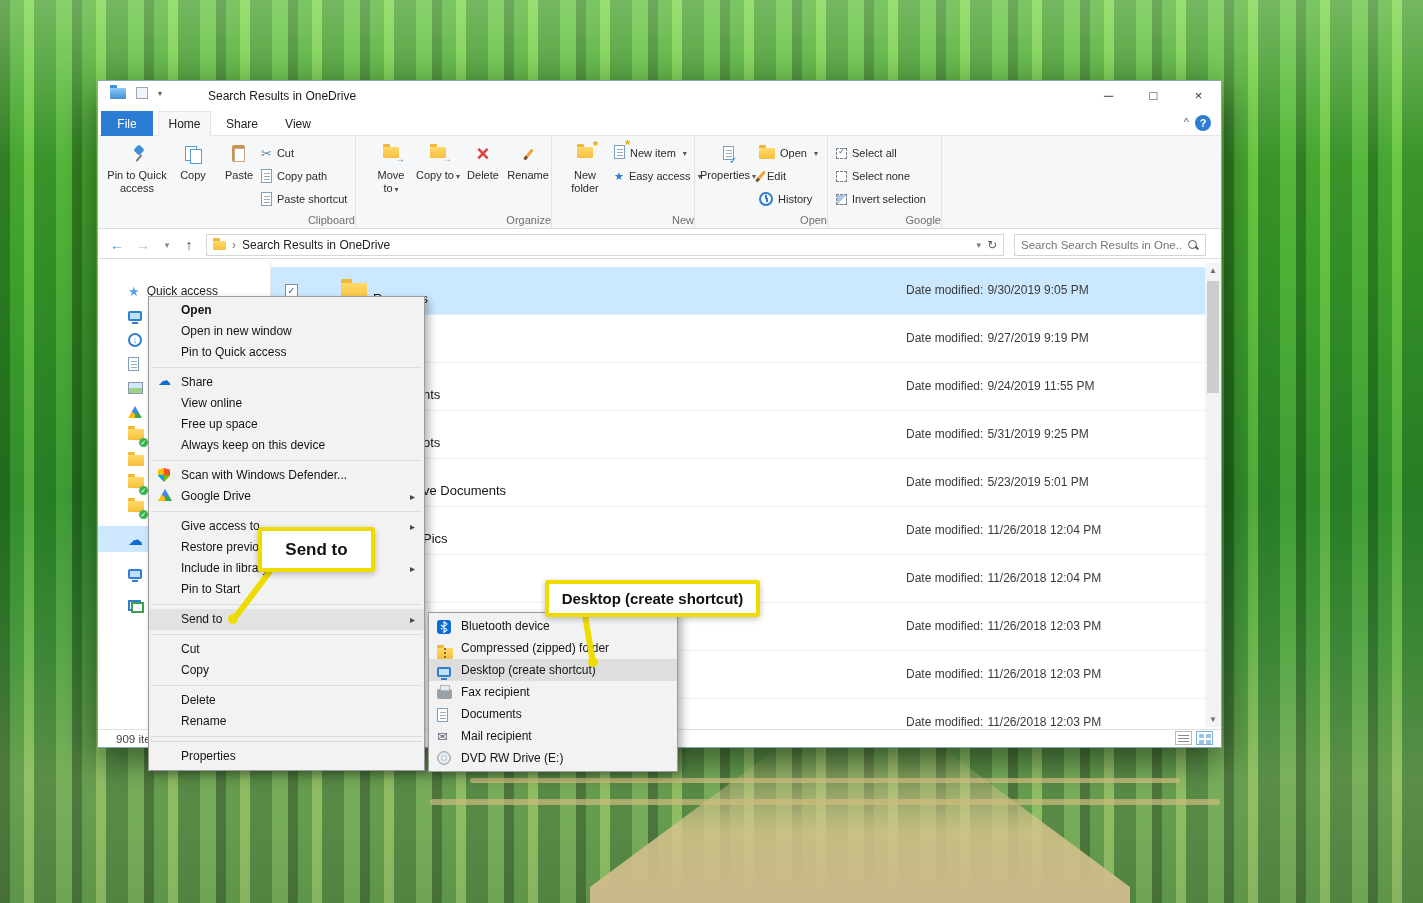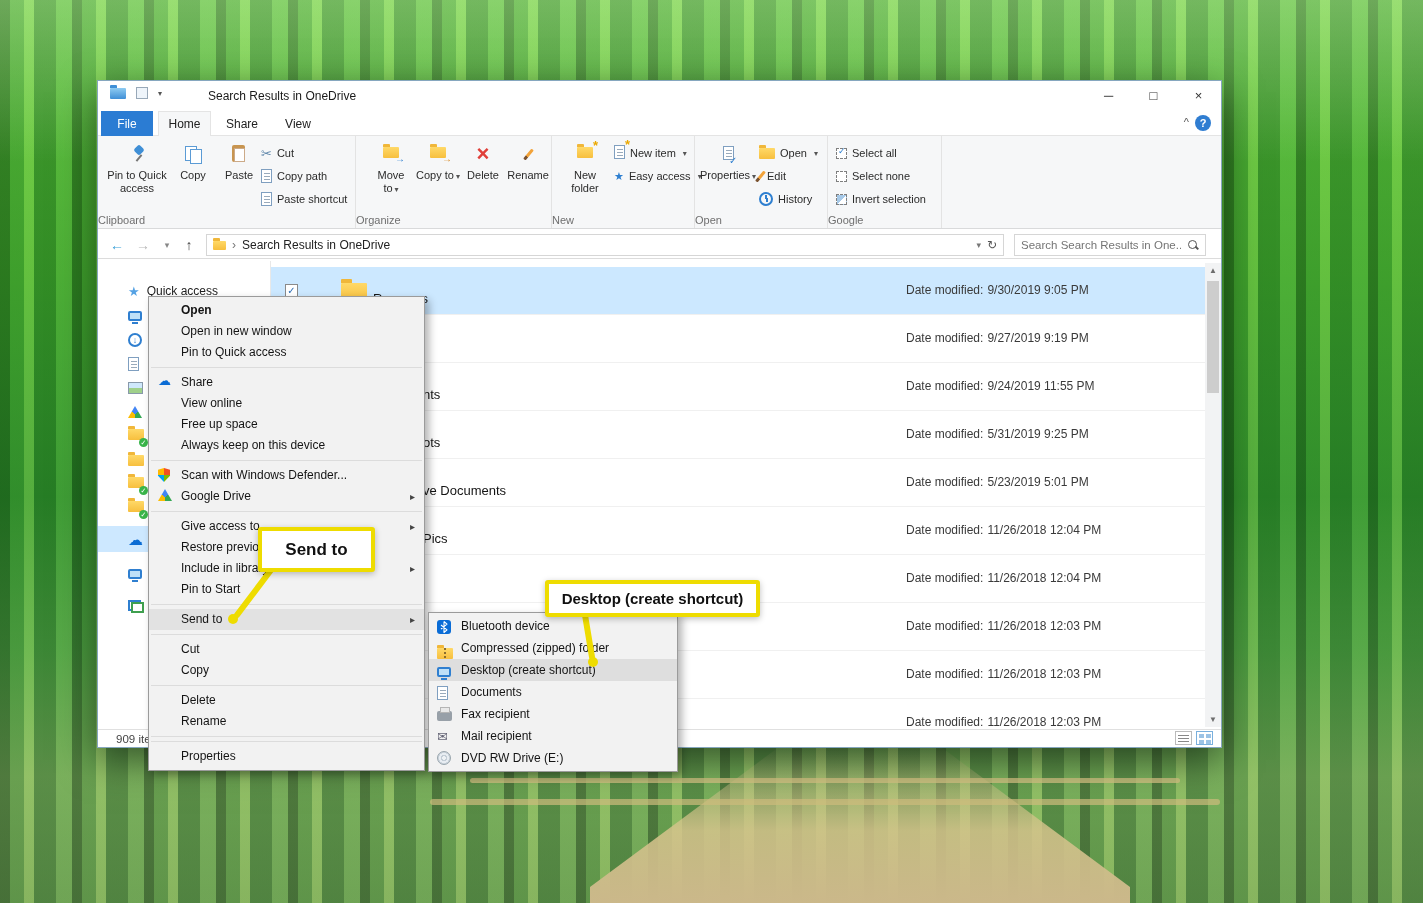--- a/index.html
+++ b/index.html
@@ -41,21 +41,21 @@
   .tab.home{left:60px;width:53px;background:#f6f7f8;border:1px solid #e4e4e4;border-bottom:none;z-index:2}
   .tab.share{left:117px;width:54px}
   .tab.view{left:175px;width:50px}
   .rcollapse{position:absolute;right:32px;top:5px;font-size:11px;color:#555}
   .rhelp{position:absolute;right:10px;top:4px;width:16px;height:16px;border-radius:50%;background:#2f7dd1;color:#fff;
     font-size:11px;font-weight:bold;display:flex;align-items:center;justify-content:center}
 
   
   .ribbon{position:absolute;top:55px;left:0;right:0;height:93px;background:#f6f7f8;border-bottom:1px solid #d9dadb}
   .rgrp{position:absolute;top:0;height:92px;border-right:1px solid #e3e3e3}
-  .glab{position:absolute;bottom:2px;left:0;right:0;text-align:left;font-size:11px;color:#6f6f6f}
+  .glab{position:absolute;bottom:2px;left:0;right:0;text-align:right;font-size:11px;color:#6f6f6f}
   .rbig{position:absolute;top:2px;height:72px;display:flex;flex-direction:column;align-items:center;padding-top:3px;
     font-size:11px;line-height:13px;color:#2b2b2b;text-align:center}
   .rbig .icw{height:26px;display:flex;align-items:center;justify-content:center;margin-bottom:2px}
   .rsm{position:absolute;height:20px;display:flex;align-items:center;gap:5px;font-size:11px;color:#2b2b2b;white-space:nowrap}
   .dd{font-size:8px;color:#555;margin-left:2px}
   .iwrap{position:relative;display:inline-block}
   .movearrow{position:absolute;right:-6px;bottom:-4px;font-size:10px;color:#2e7fd0;font-weight:bold}
   .movearrow.oc{color:#d98c2a}
   .delx{font-size:22px;font-weight:bold;color:#e0403a;line-height:22px}
   .cutg{color:#5f87ab;font-size:13px}
@@ -543,26 +543,26 @@
     </div>
     <div class="si">
       <span class="sic iwrap" style="top:7px"><span class="fldr zipline"></span></span>
       <span>Compressed (zipped) folder</span>
     </div>
     <div class="si hl">
       <span class="sic" style="top:3px"><span class="mon"></span></span>
       <span>Desktop (create shortcut)</span>
     </div>
     <div class="si">
+      <span class="sic" style="top:3px"><span class="fax"></span></span>
+      <span>Fax recipient</span>
+    </div>
+    <div class="si">
       <span class="sic"><span class="doc"></span></span>
       <span>Documents</span>
-    </div>
-    <div class="si">
-      <span class="sic" style="top:3px"><span class="fax"></span></span>
-      <span>Fax recipient</span>
     </div>
     <div class="si">
       <span class="sic" style="top:1px;color:#667;font-size:13px">✉</span>
       <span>Mail recipient</span>
     </div>
     <div class="si">
       <span class="sic" style="top:3px"><span class="disc"></span></span>
       <span>DVD RW Drive (E:)</span>
     </div>
   </div>

